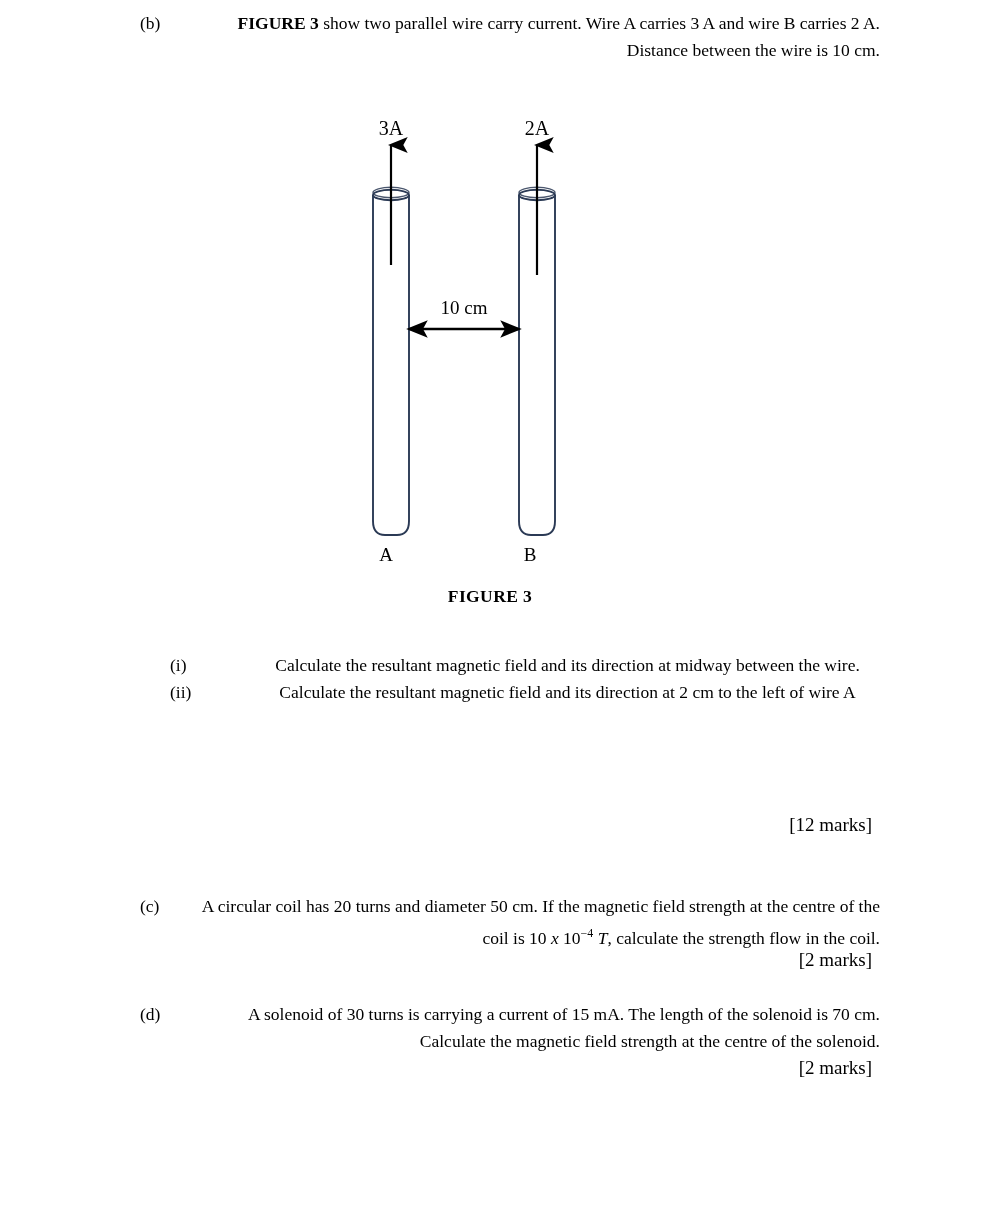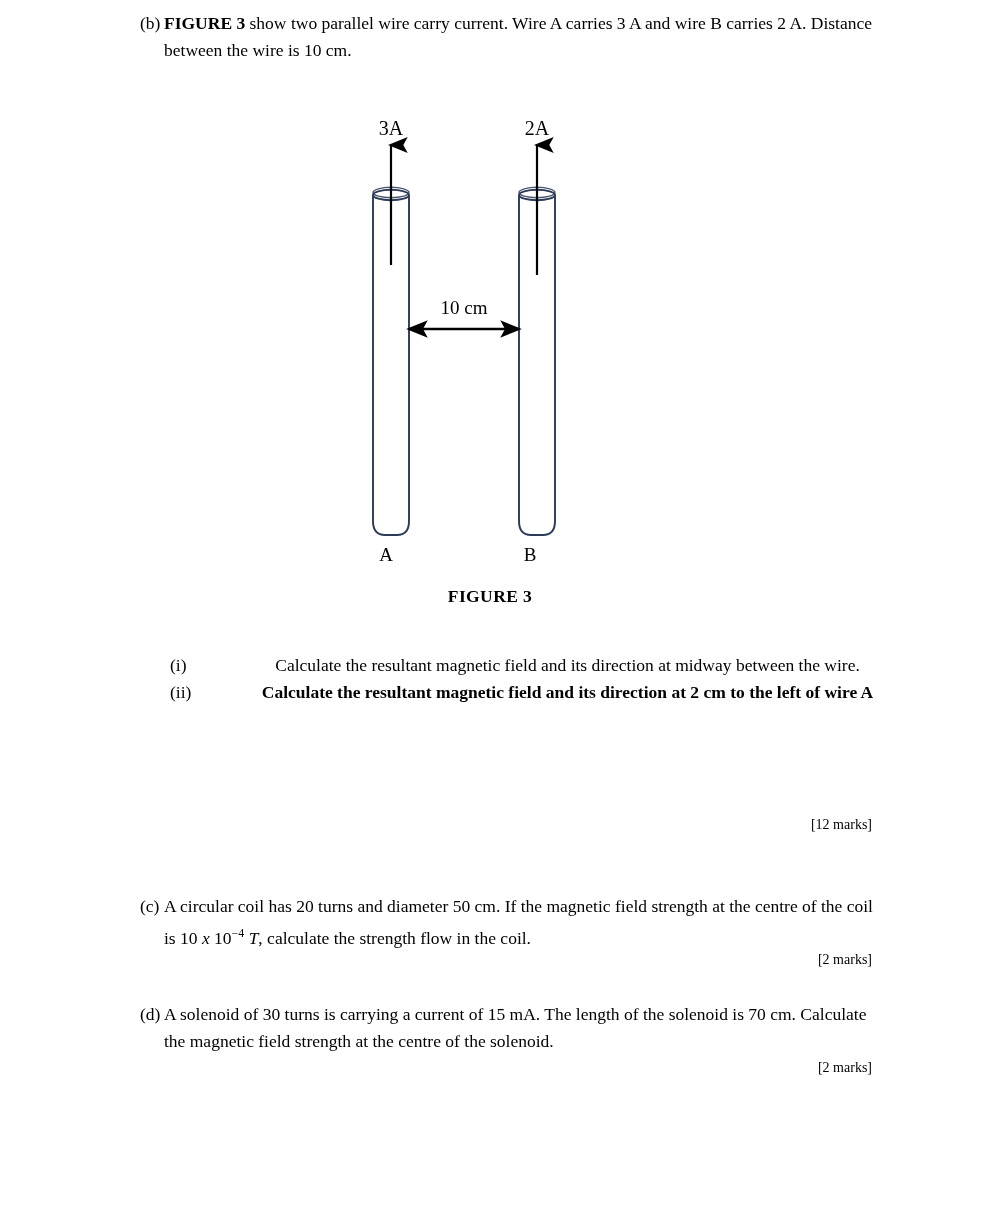--- a/index.html
+++ b/index.html
@@ -28,22 +28,22 @@
     line-height: 27px;
   }
   .q-label {
     position: absolute;
     left: 0;
     top: 0;
     width: 40px;
     text-align: left;
   }
   .q-body {
-    margin-left: 24px;
-    text-align: left;
+    margin-left: 40px;
+    text-align: right;
   }
   b, .bold { font-weight: bold; }
   .ital { font-style: italic; }
 
   
   .roman-list {
     position: absolute;
     font-size: 17.5px;
     line-height: 27px;
   }
@@ -59,21 +59,21 @@
     text-align: left;
   }
   .roman-text {
     margin-left: 85px;
     text-align: center;
   }
 
   
   .marks {
     position: absolute;
-    font-size: 14px;
+    font-size: 19px;
     line-height: 27px;
     text-align: right;
   }
 
   
   #figure-3 {
     position: absolute;
     left: 330px;
     top: 103px;
     width: 320px;
@@ -147,21 +147,21 @@
 
   <div class="roman-list" id="roman-list" style="left:170px; top:652px; width:710px;">
 
     <div class="roman-row">
       <span class="roman-num">(i)</span>
       <span class="roman-text" style="display:block;">Calculate the resultant magnetic field and its direction at midway between the wire.</span>
     </div>
 
     <div class="roman-row">
       <span class="roman-num">(ii)</span>
-      <span class="roman-text" style="display:block;font-weight:bold;">Calculate the resultant magnetic field and its direction at 2 cm to the left of wire A</span>
+      <span class="roman-text" style="display:block;">Calculate the resultant magnetic field and its direction at 2 cm to the left of wire A</span>
     </div>
 
   </div>
 
   <div class="marks" style="left:600px; top:811px; width:272px;">[12 marks]</div>
 
   <div class="q-block" id="part-c" style="left:140px; top:893px; width:740px;">
     <span class="q-label">(c)</span>
     <div class="q-body"><span>A circular coil has 20 turns and diameter 50 cm. If the magnetic field strength at the centre of the coil is </span><span>10</span><span>&nbsp;</span><span class="ital">x</span><span>&nbsp;</span><span>10</span><sup style="font-size:0.68em;">−4</sup><span>&nbsp;</span><span class="ital">T</span><span>, calculate the strength flow in the coil.</span></div>
   </div>

